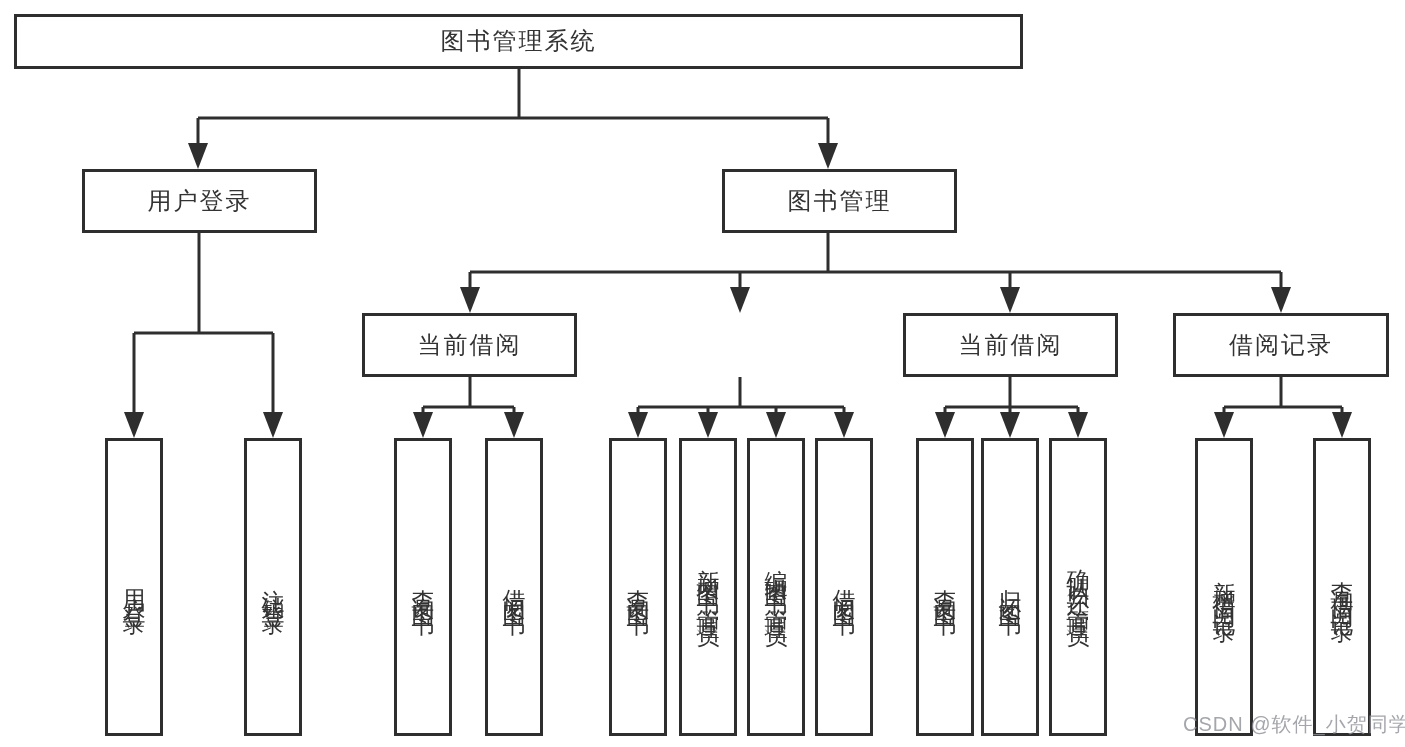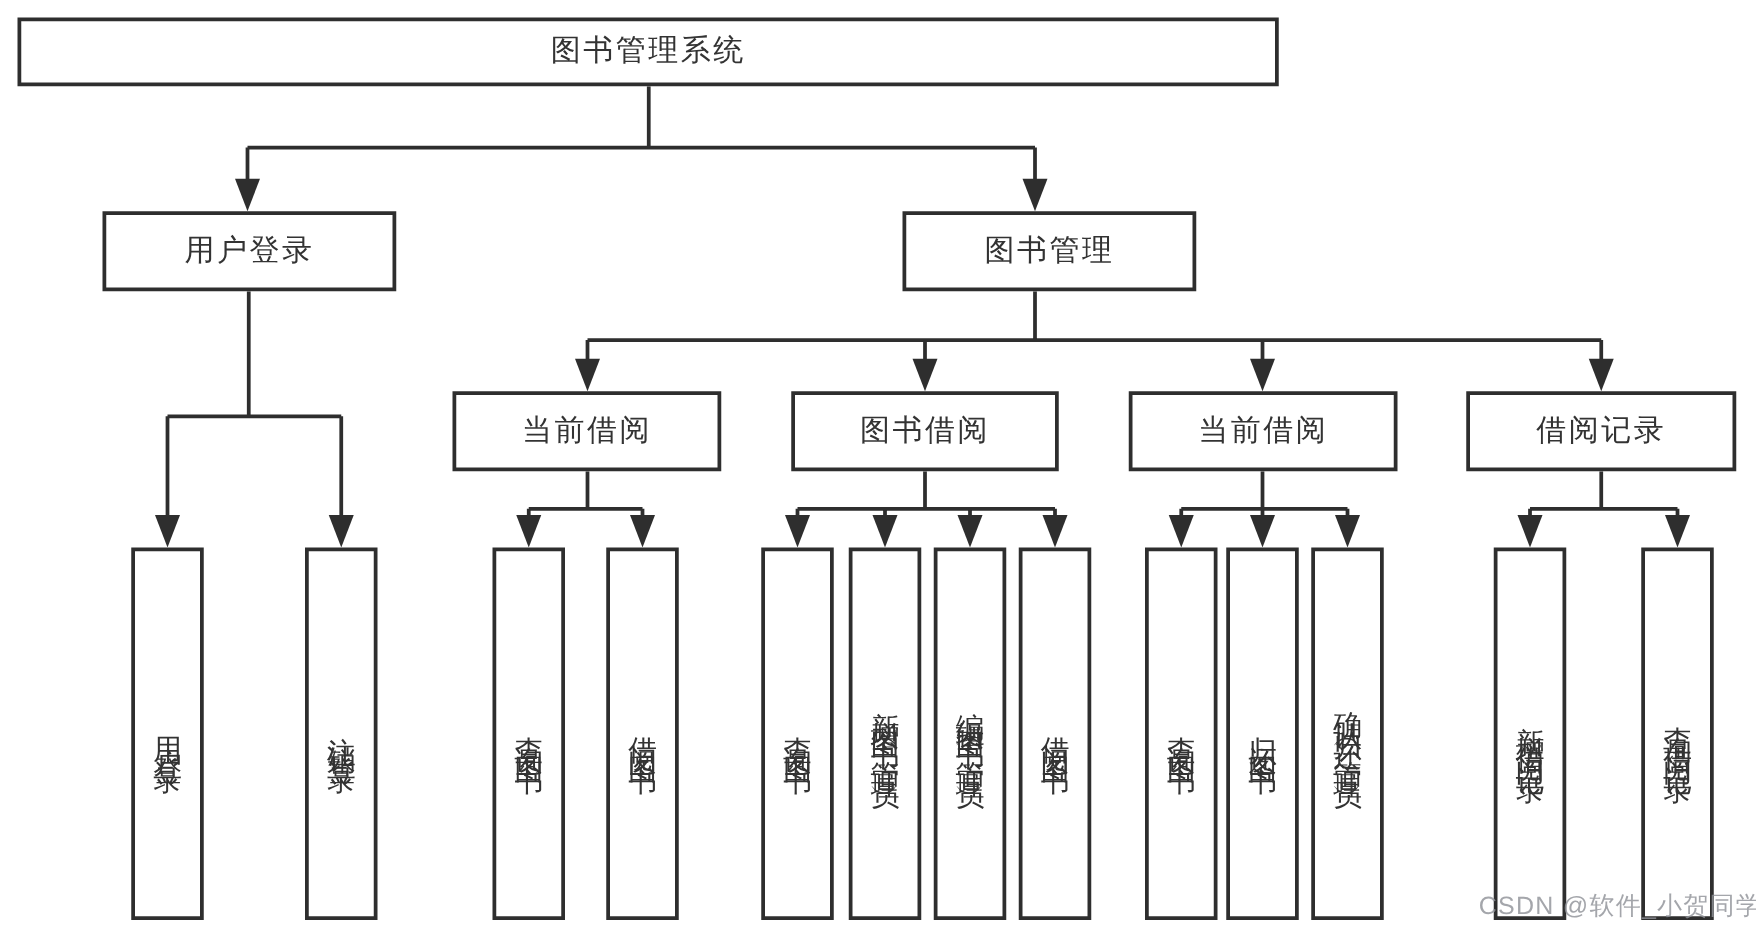--- a/index.html
+++ b/index.html
@@ -78,21 +78,20 @@
       <polygon points="1332,412 1352,412 1342,438"></polygon>
     </g>
   </svg>
 
   <div class="node b-root">图书管理系统</div>
 
   <div class="node b-user">用户登录</div>
   <div class="node b-mgmt">图书管理</div>
 
   <div class="node b-l3-0">当前借阅</div>
-  <div class="node b-l3-1">图书借阅</div>
   <div class="node b-l3-2">当前借阅</div>
   <div class="node b-l3-3">借阅记录</div>
 
   <div class="vnode v-a0">用户登录</div>
   <div class="vnode v-a1">注销登录</div>
 
   <div class="vnode v-b0">查询图书</div>
   <div class="vnode v-b1">借阅图书</div>
 
   <div class="vnode v-c0">查询图书</div>

